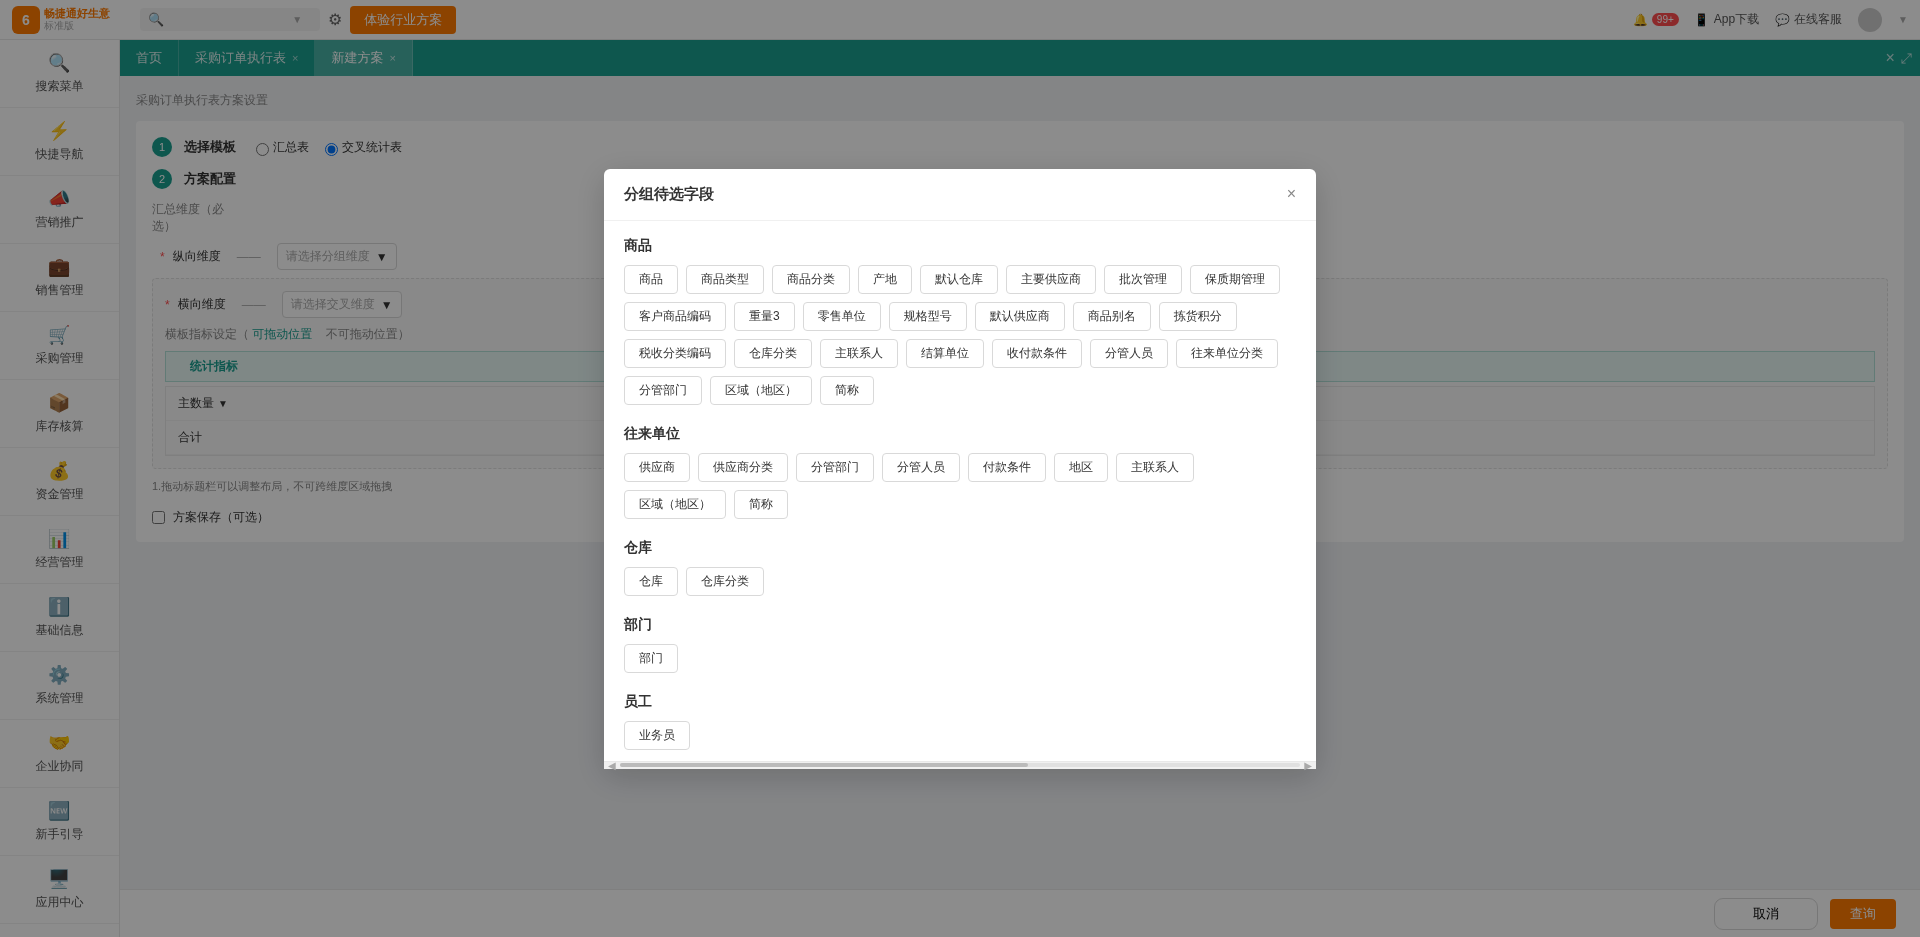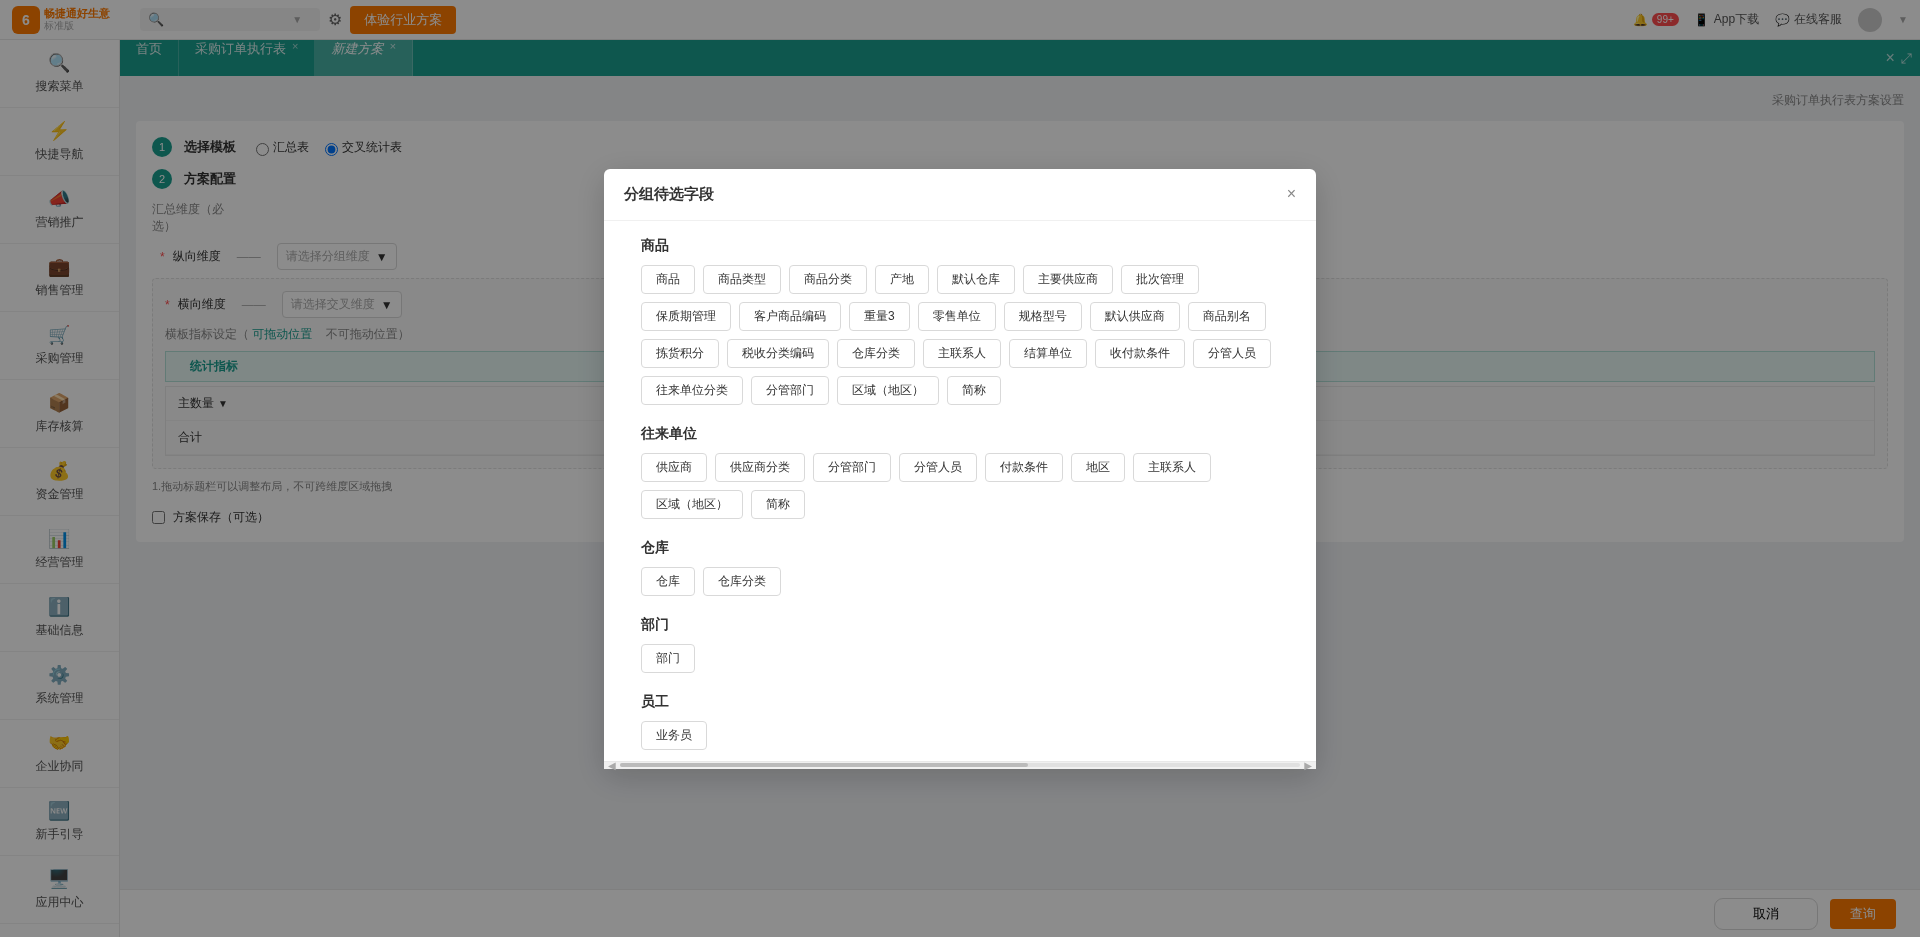--- a/index.html
+++ b/index.html
@@ -54,27 +54,27 @@
       display: flex;
       align-items: center;
       padding: 0 0 0 0;
       position: fixed;
       top: 40px; left: 120px; right: 0;
       z-index: 99;
     }
     .nav-tab {
       height: 36px;
       padding: 0 16px;
-      display: flex; align-items: flex-start; gap: 6px;
+      display: flex; align-items: center; gap: 6px;
       cursor: pointer;
       color: rgba(255,255,255,0.85);
       font-size: 13px;
       border-right: 1px solid rgba(255,255,255,0.2);
     }
-    .nav-tab.active { background: rgba(255,255,255,0.2); color: #fff; font-style: italic; }
+    .nav-tab.active { background: rgba(255,255,255,0.2); color: #fff; }
     .nav-tab .close-tab { font-size: 11px; opacity: 0.7; }
 
     
     .sidebar {
       position: fixed;
       top: 40px; left: 0; bottom: 0;
       width: 120px;
       background: #fff;
       border-right: 1px solid #e8e8e8;
       display: flex; flex-direction: column;
@@ -105,21 +105,21 @@
     
     .main-content {
       margin-top: 76px;
       margin-left: 120px;
       padding: 16px;
       min-height: calc(100vh - 76px);
       background: #f0f2f5;
     }
 
     
-    .breadcrumb { font-size: 12px; color: #888; margin-bottom: 12px; text-align: right; }
+    .breadcrumb { font-size: 12px; color: #888; margin-bottom: 12px; }
 
     
     .page-section {
       background: #fff;
       border-radius: 4px;
       padding: 16px;
       margin-bottom: 8px;
     }
 
     .step-row { display: flex; align-items: center; gap: 12px; margin-bottom: 12px; }
@@ -193,21 +193,21 @@
     }
     .modal-header {
       padding: 16px 20px;
       border-bottom: 1px solid #f0f0f0;
       display: flex; align-items: center; justify-content: space-between;
       flex-shrink: 0;
     }
     .modal-title { font-size: 15px; font-weight: bold; }
     .modal-close { cursor: pointer; font-size: 16px; color: #888; }
     .modal-body {
-      padding: 16px 37px;
+      padding: 16px 20px;
       overflow-y: auto;
       flex: 1;
     }
 
     
     .field-group { margin-bottom: 20px; }
     .field-group-title { font-size: 14px; font-weight: bold; margin-bottom: 10px; }
     .field-tags { display: flex; flex-wrap: wrap; gap: 8px; }
     .field-tag {
       border: 1px solid #d9d9d9;

